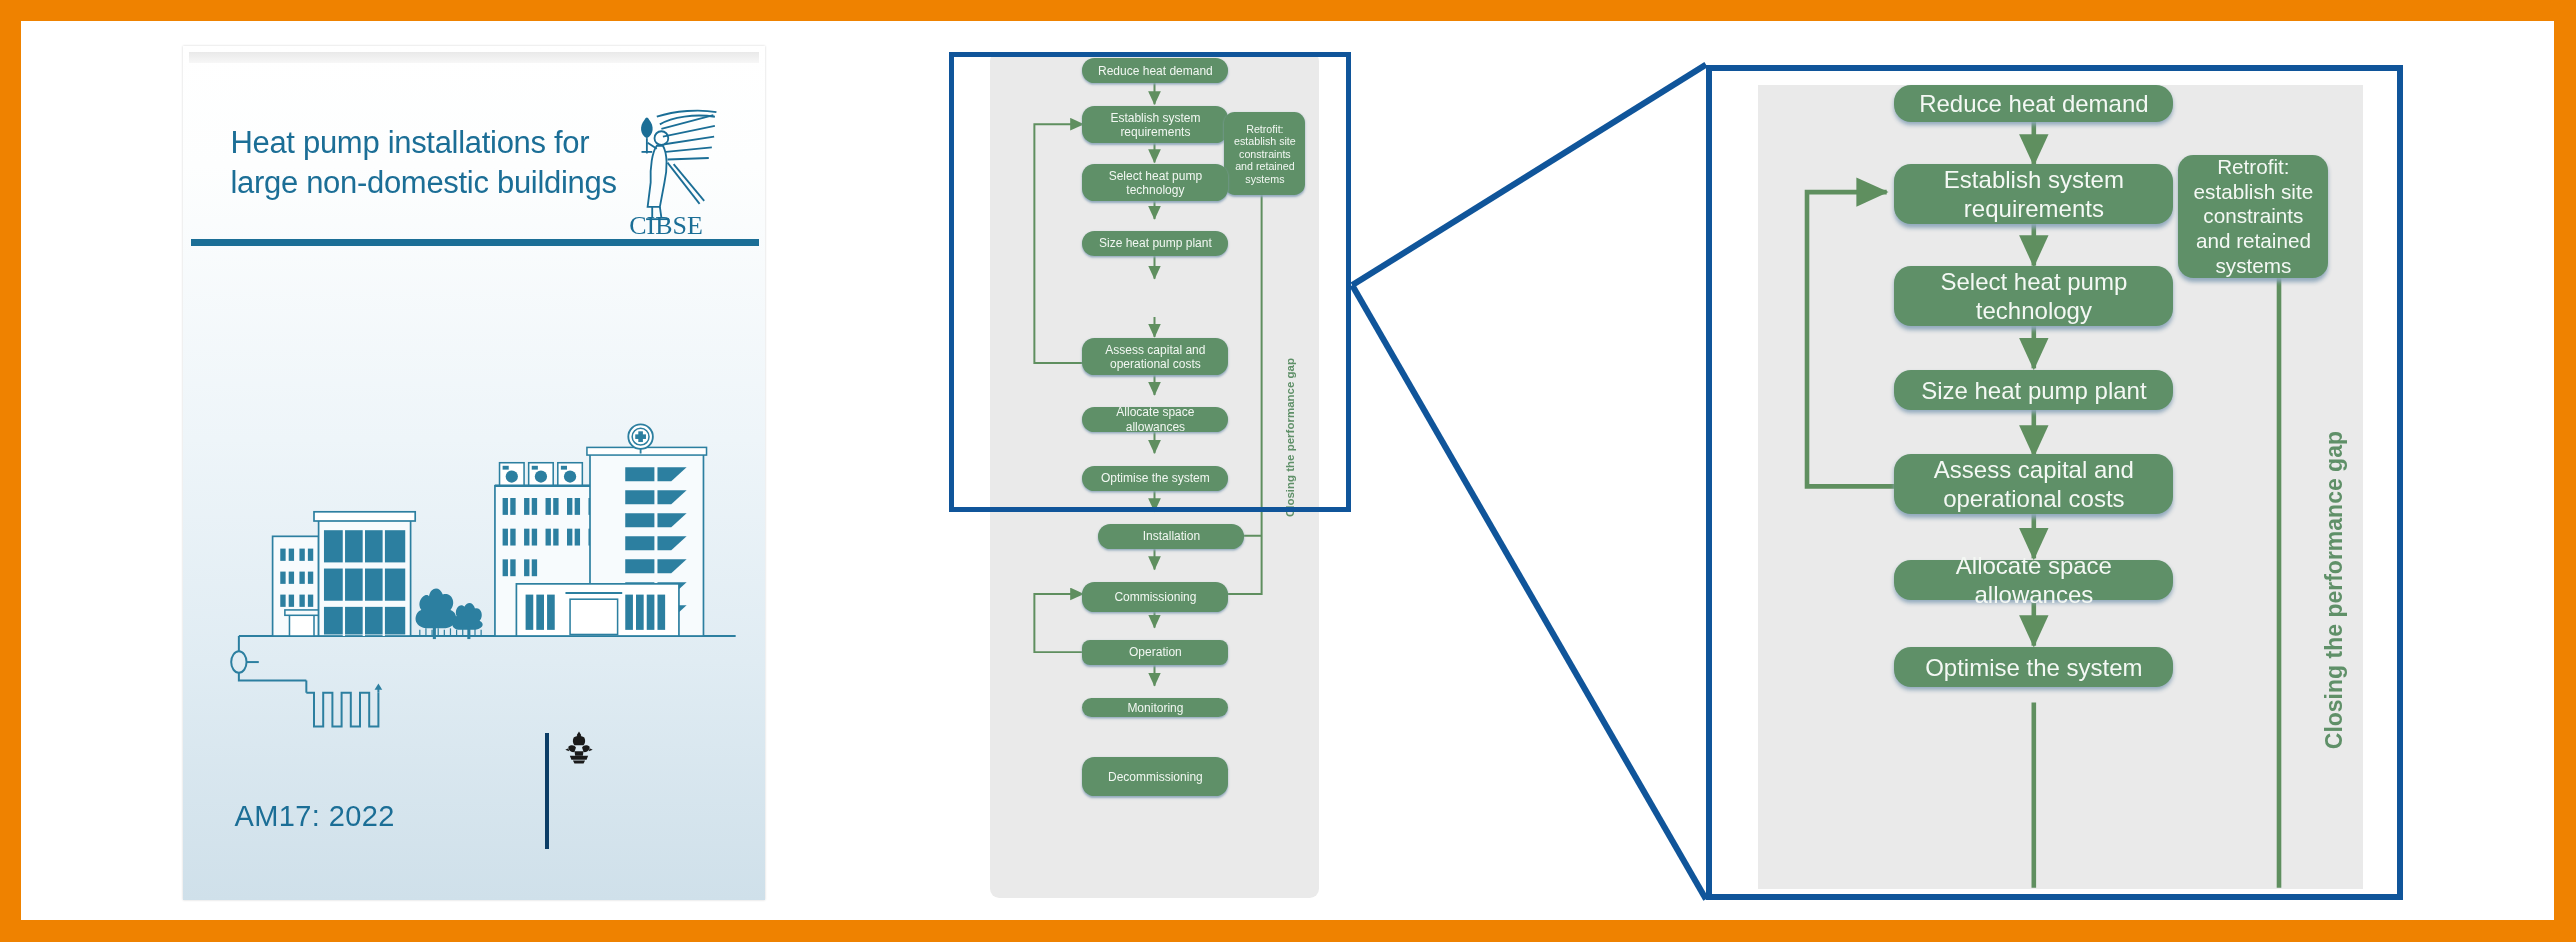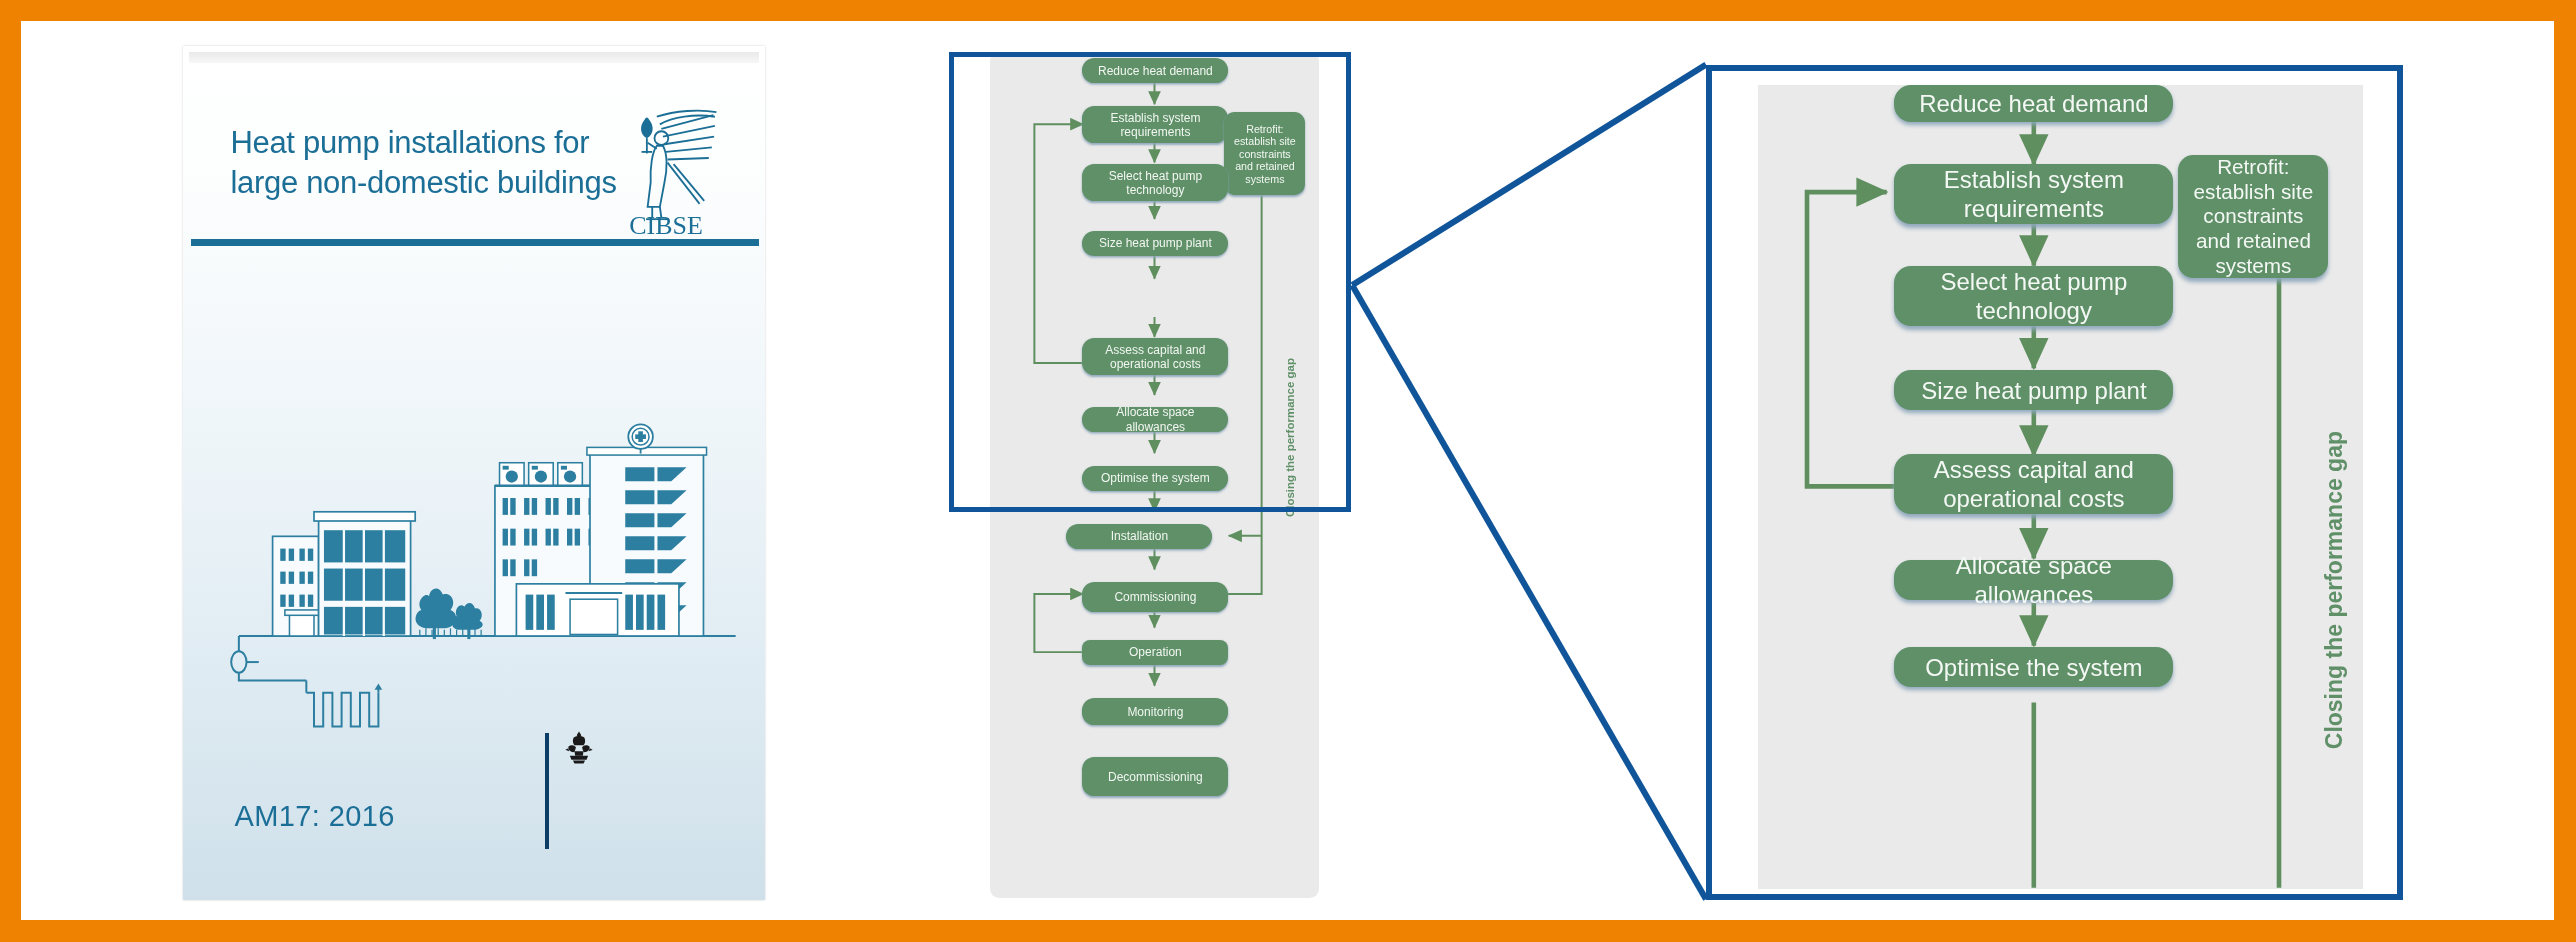--- a/index.html
+++ b/index.html
@@ -336,21 +336,21 @@
                      L174 374 L174 418 L186 418 L186 374
                      L198 374 L198 418 L210 418 L210 374
                      L222 374 L222 418 L234 418 L234 374"></path>
             <path d="M234 374 L234 366"></path>
           </g>
           <path d="M234 362 l-5 8 l10 0 z" fill="#2c7fa0"></path>
         </g>
       </svg>
     </div>
 
-    <div id="cover-code">AM17: 2016</div>
+    <div id="cover-code">AM17: 2022</div>
 
     <div id="beis-logo">
       <div id="beis-bar"></div>
       <div id="beis-crest">
         <svg width="40" height="35" viewBox="0 0 52 46">
           <g fill="#1a1a1a">
             <path d="M26 2 l3 5 l-3 3 l-3 -3 z"></path>
             <path d="M19 10 c2 -3 12 -3 14 0 c2 4 1 8 -1 10 l-12 0 c-2 -2 -3 -6 -1 -10 z"></path>
             <path d="M12 22 c4 -3 8 -2 10 1 l-2 6 c-4 1 -8 -2 -8 -7 z"></path>
             <path d="M40 22 c-4 -3 -8 -2 -10 1 l2 6 c4 1 8 -2 8 -7 z"></path>
@@ -431,33 +431,33 @@
     </div>
 
     <div class="mid-node" style="left:92px; top:355px; width:146px; height:24.5px;">
       <span>Allocate space allowances</span>
     </div>
 
     <div class="mid-node" style="left:92px; top:414px; width:146px; height:24.5px;">
       <span>Optimise the system</span>
     </div>
 
-    <div class="mid-node" style="left:76px; top:472px; width:146px; height:24.5px;">
+    <div class="mid-node" style="left:108px; top:472px; width:146px; height:24.5px;">
       <span>Installation</span>
     </div>
 
     <div class="mid-node" style="left:92px; top:530px; width:146px; height:30px;text-align:right;">
       <span>Commissioning</span>
     </div>
 
     <div class="mid-node" style="left:92px; top:588px; width:146px; height:24.5px;border-radius:8px;">
       <span>Operation</span>
     </div>
 
-    <div class="mid-node" style="left:92px; top:646px; width:146px; height:27px;">
+    <div class="mid-node" style="left:92px; top:646px; width:146px; height:19px;">
       <span>Monitoring</span>
     </div>
 
     <div class="mid-node" style="left:92px; top:705px; width:146px; height:39px;">
       <span>Decommissioning</span>
     </div>
 
     <div id="mid-vlabel">Closing the performance gap</div>
   </div>
 

